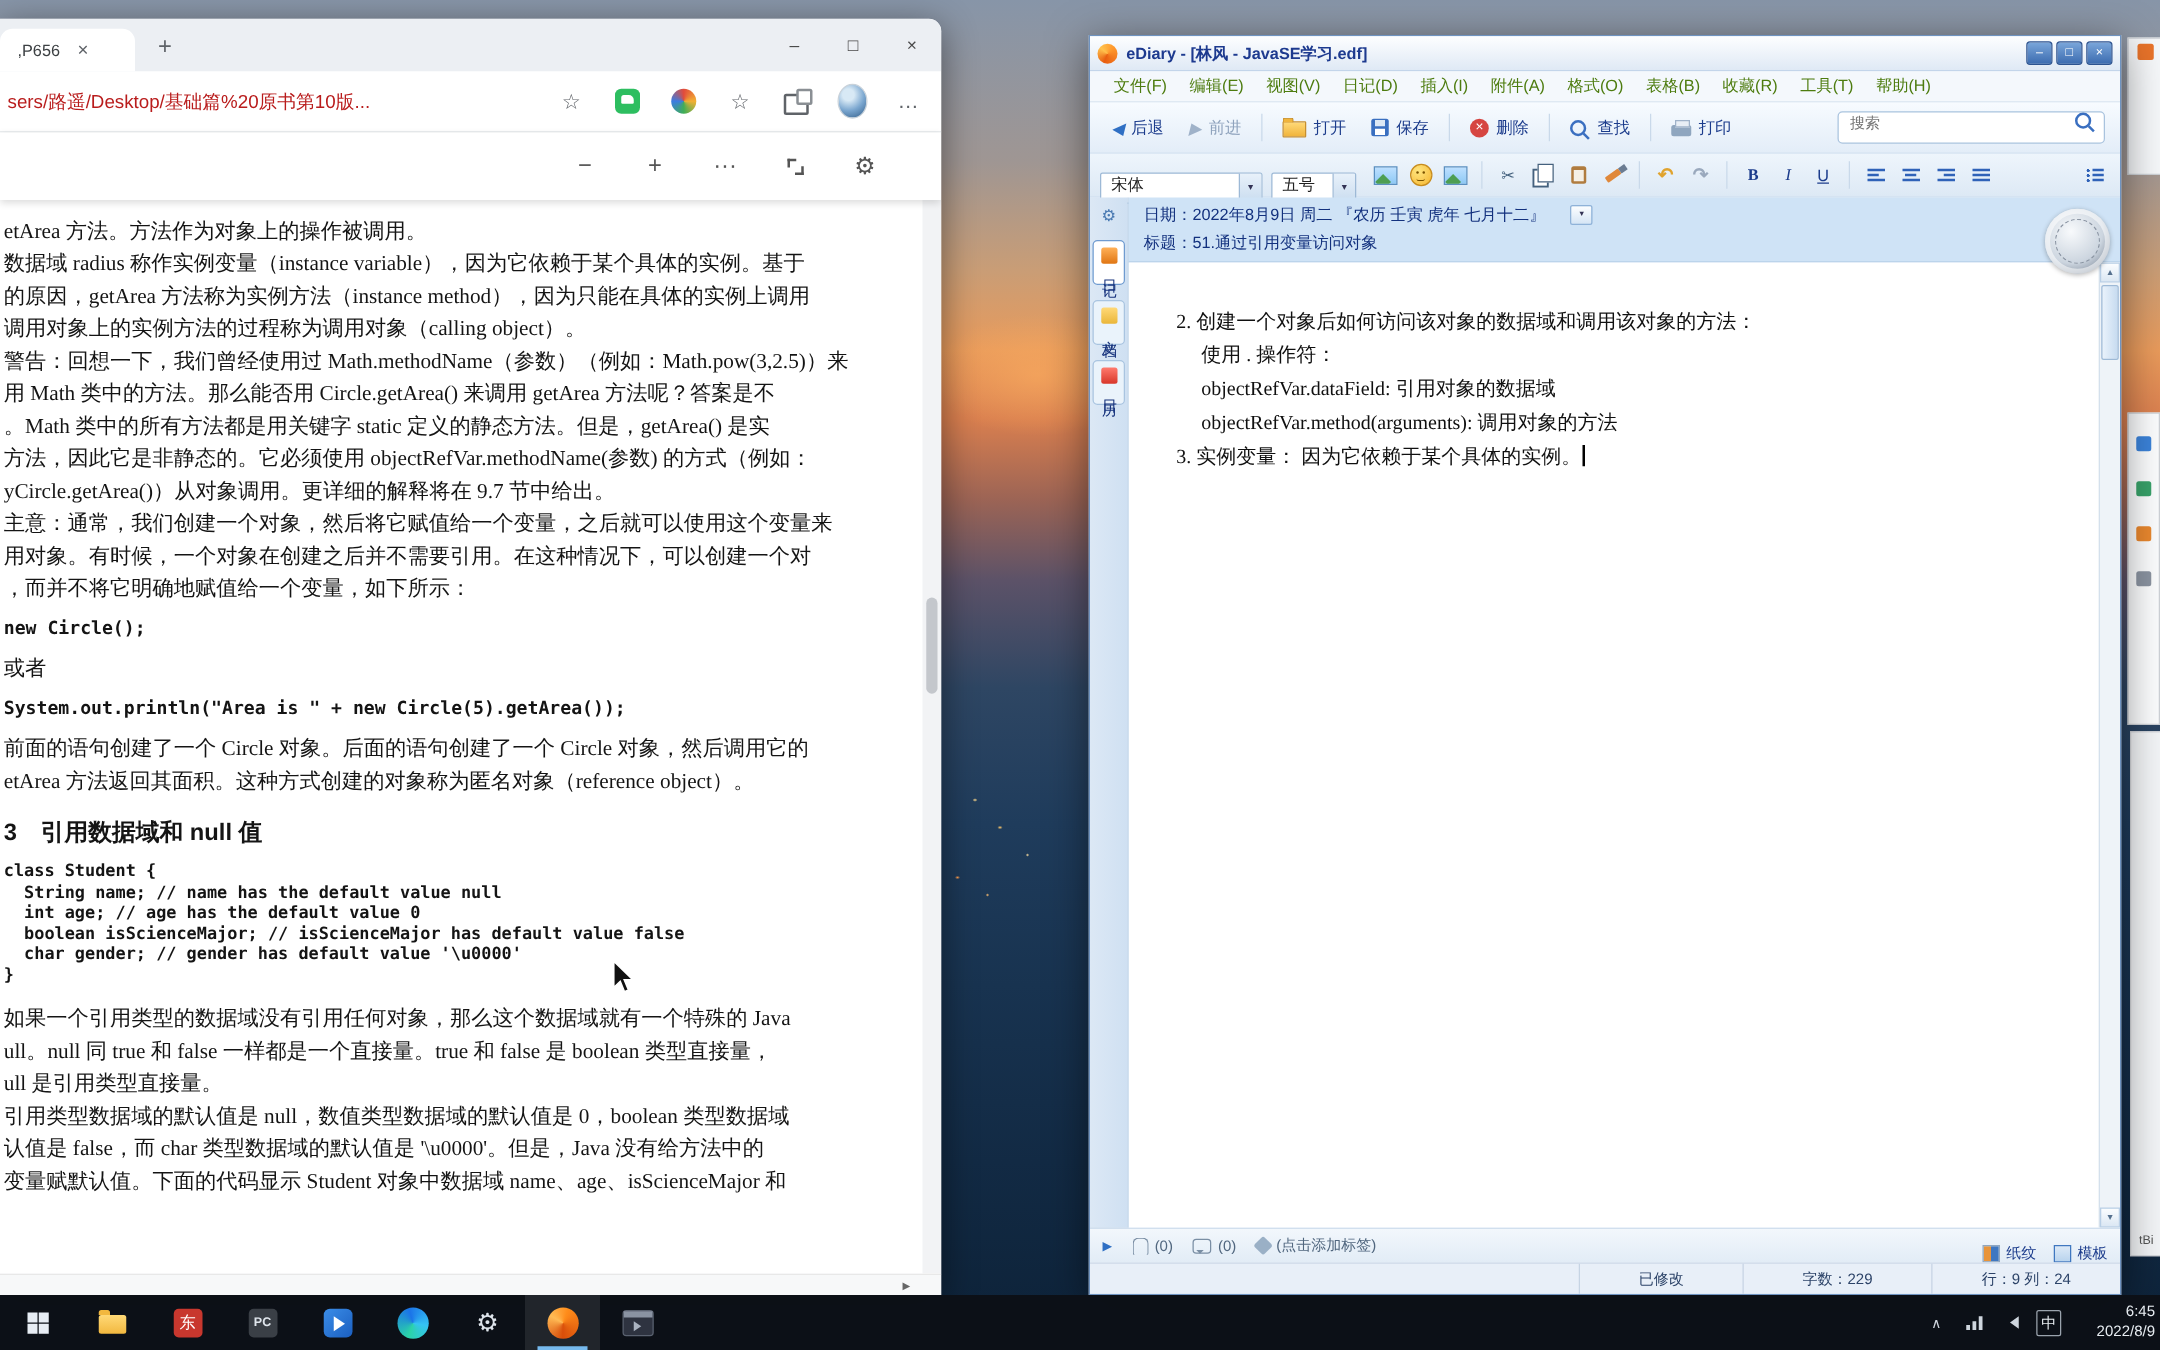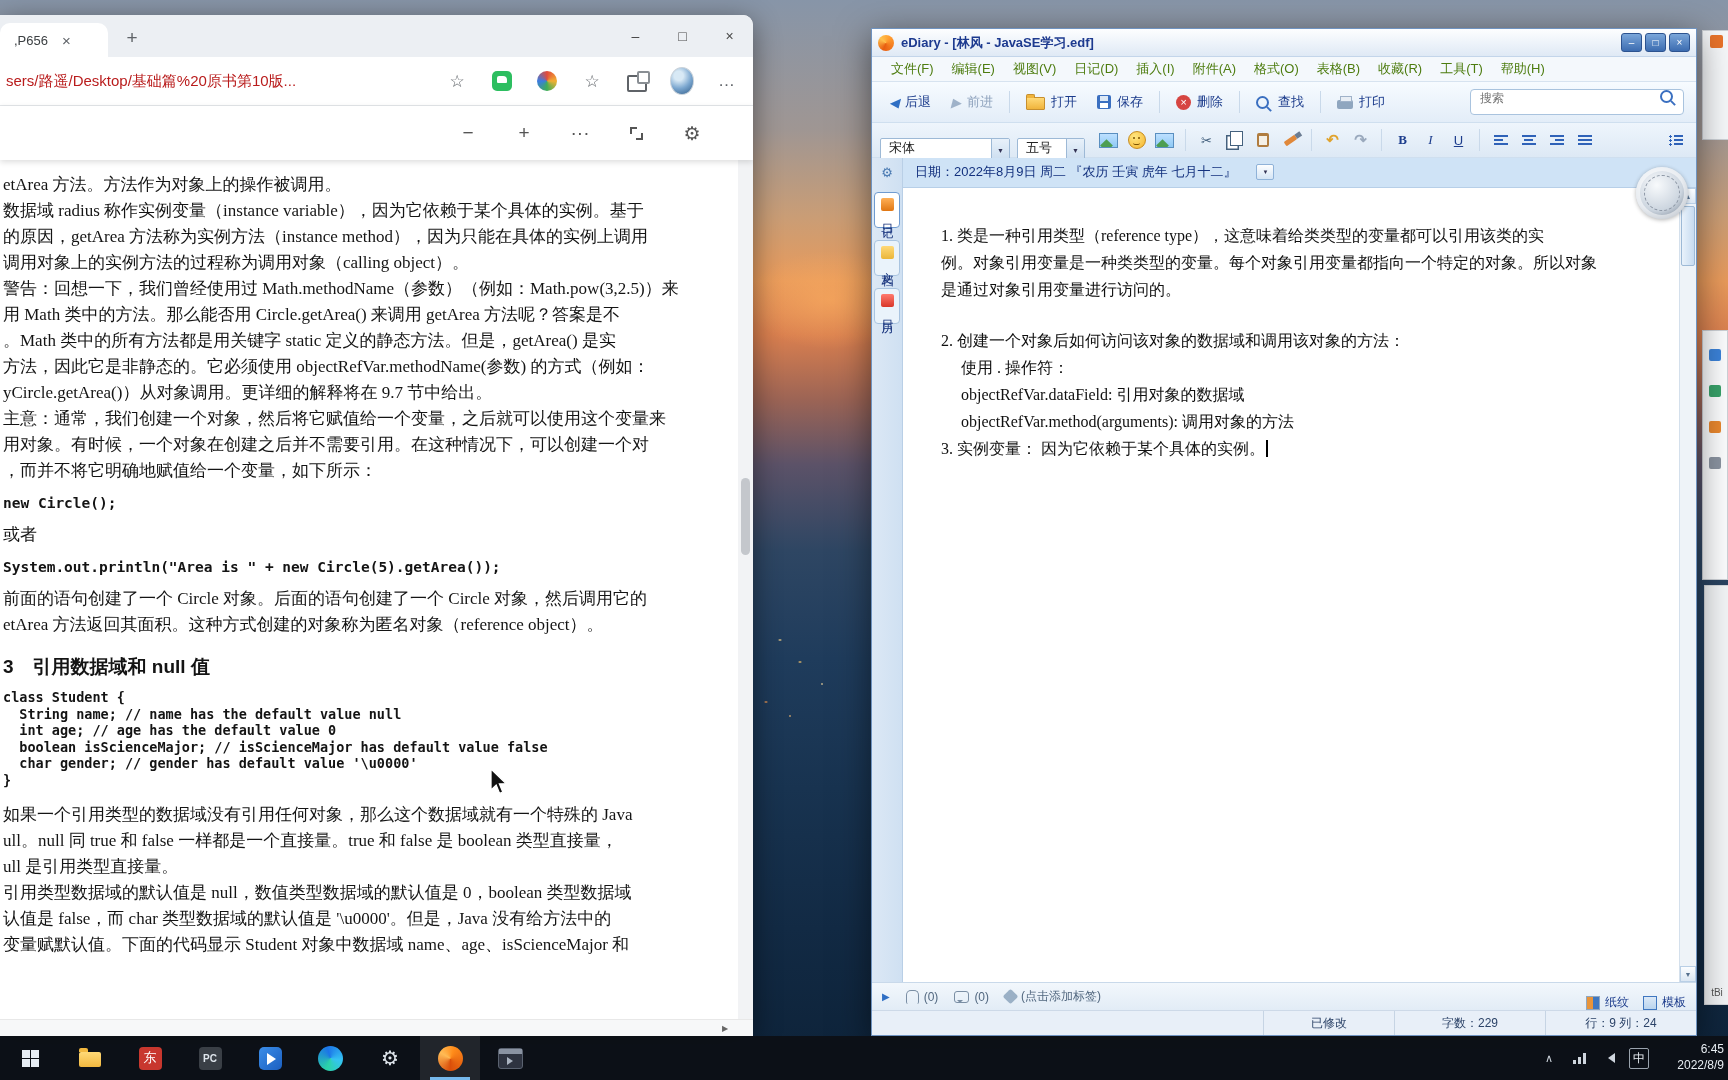--- a/index.html
+++ b/index.html
@@ -499,28 +499,24 @@
           <i class="side-ico ico-cal"></i>
           <span class="side-label">日历</span>
         </div>
       </div>
       <div class="ed-right">
         <div class="ed-datebar">
           <div class="ed-daterow">
             <span>日期：2022年8月9日 周二 『农历 壬寅 虎年 七月十二』</span>
             <span class="dd-btn">▼</span>
           </div>
+          <div class="ed-titlerow">标题：51.通过引用变量访问对象</div>
         </div>
         <div class="ed-editorwrap">
           <div class="ed-editor" id="ediary-content">
-              <div class="ed-block">
-                <div class="ed-line">1. 类是一种引用类型（reference type），这意味着给类类型的变量都可以引用该类的实</div>
-                <div class="ed-line">例。对象引用变量是一种类类型的变量。每个对象引用变量都指向一个特定的对象。所以对象</div>
-                <div class="ed-line">是通过对象引用变量进行访问的。</div>
-              </div>
               <div class="ed-block">
                 <div class="ed-line">2. 创建一个对象后如何访问该对象的数据域和调用该对象的方法：</div>
                 <div class="ed-line">　 使用 . 操作符：</div>
                 <div class="ed-line">　 objectRefVar.dataField: 引用对象的数据域</div>
                 <div class="ed-line">　 objectRefVar.method(arguments): 调用对象的方法</div>
                 <div class="ed-line">3. 实例变量： 因为它依赖于某个具体的实例。<span class="caret"></span></div>
               </div>
             </div>
           <div class="ed-vscroll">
             <span class="sbtn up">▲</span>

